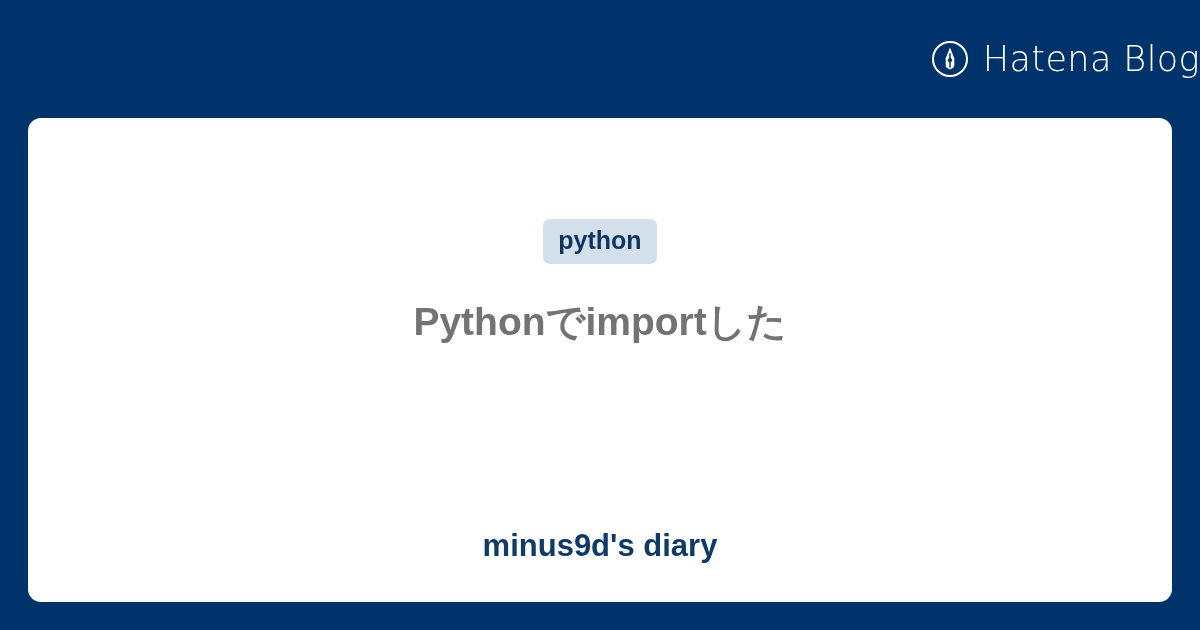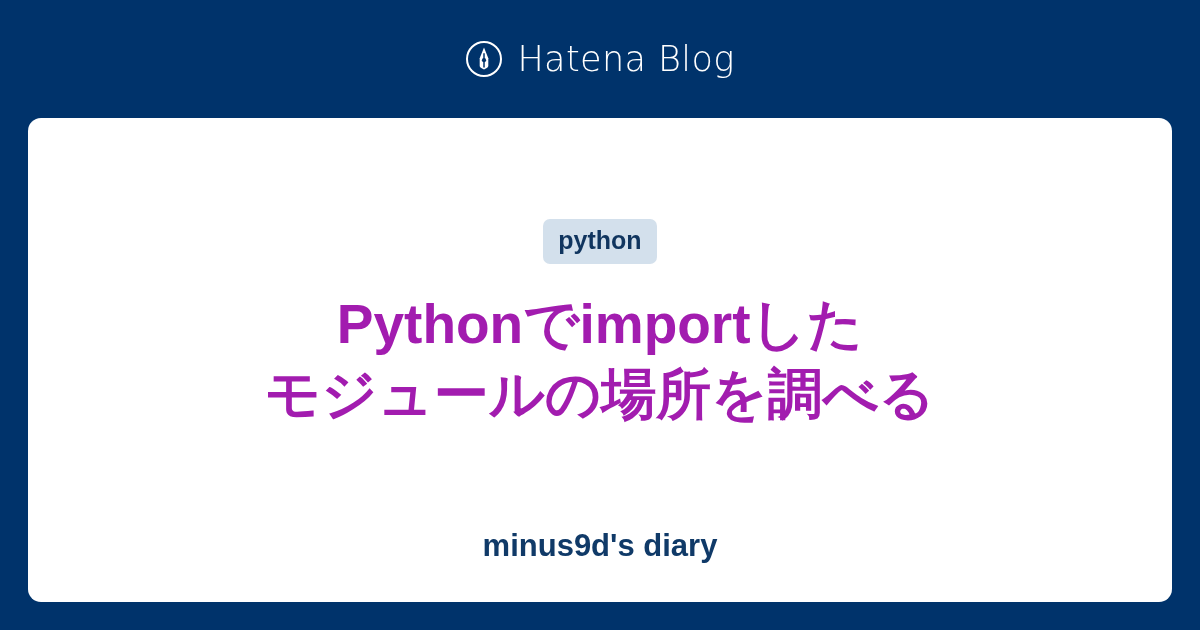--- a/index.html
+++ b/index.html
@@ -23,21 +23,21 @@
 
   
   .brand-bar {
     position: absolute;
     left: 0;
     top: 0;
     width: 1200px;
     height: 118px;
     display: flex;
     align-items: center;
-    justify-content: center;
+    justify-content: flex-end;
     gap: 14px;
     border-radius: 26px;
   }
 
   .brand-logo-icon {
     width: 38px;
     height: 38px;
     flex: 0 0 38px;
     display: block;
   }
@@ -97,23 +97,23 @@
     border-radius: 7px;
     white-space: nowrap;
   }
 
   
   .entry-title {
     position: absolute;
     left: 40px;
     right: 40px;
     top: 163px;
-    margin: 8px;
-    color: #a21caf;
-    font-size: 55px;
+    margin: 16px;
+    color: #737373;
+    font-size: 39px;
     font-weight: bold;
     line-height: 1.28;
     text-align: center;
     letter-spacing: 0px;
   }
 
   .title-line {
     display: block;
     white-space: nowrap;
   }
@@ -152,21 +152,20 @@
 
   <div class="entry-card">
     <div class="card-inner">
 
       <div class="tag-row">
         <span class="category-tag">python</span>
       </div>
 
       <h1 class="entry-title">
         <span class="title-line">Pythonでimportした</span>
-        <span class="title-line">モジュールの場所を調べる</span>
       </h1>
 
       <div class="blog-name">minus9d's diary</div>
 
     </div>
   </div>
 
 </div>
 
 </body></html>

